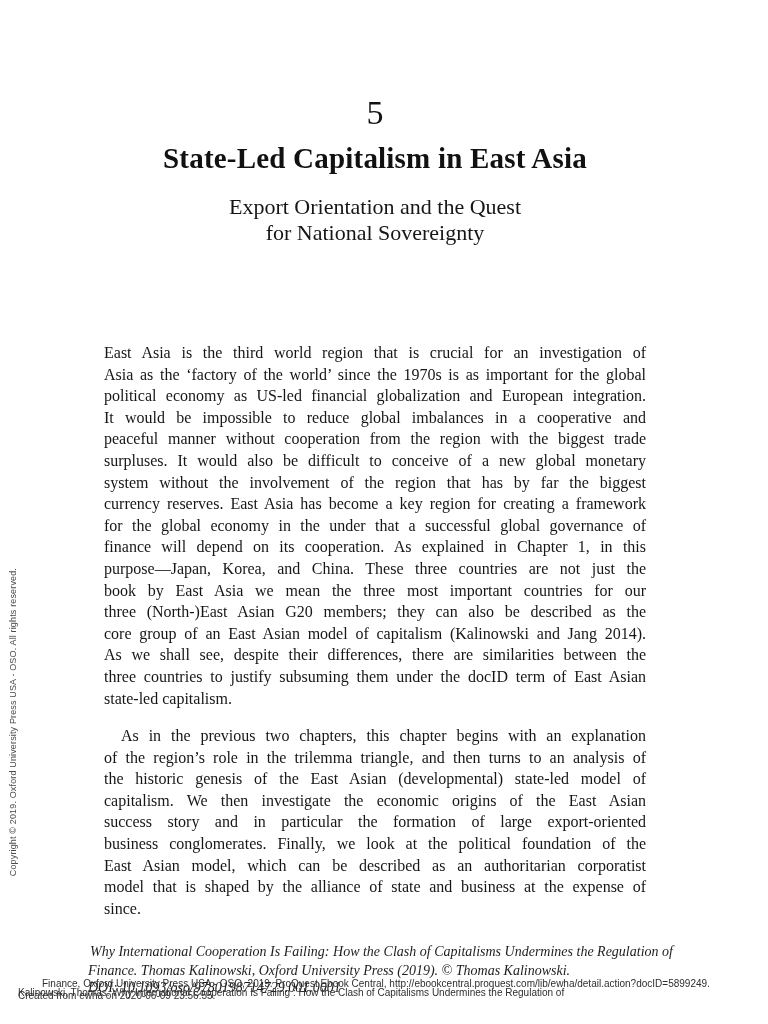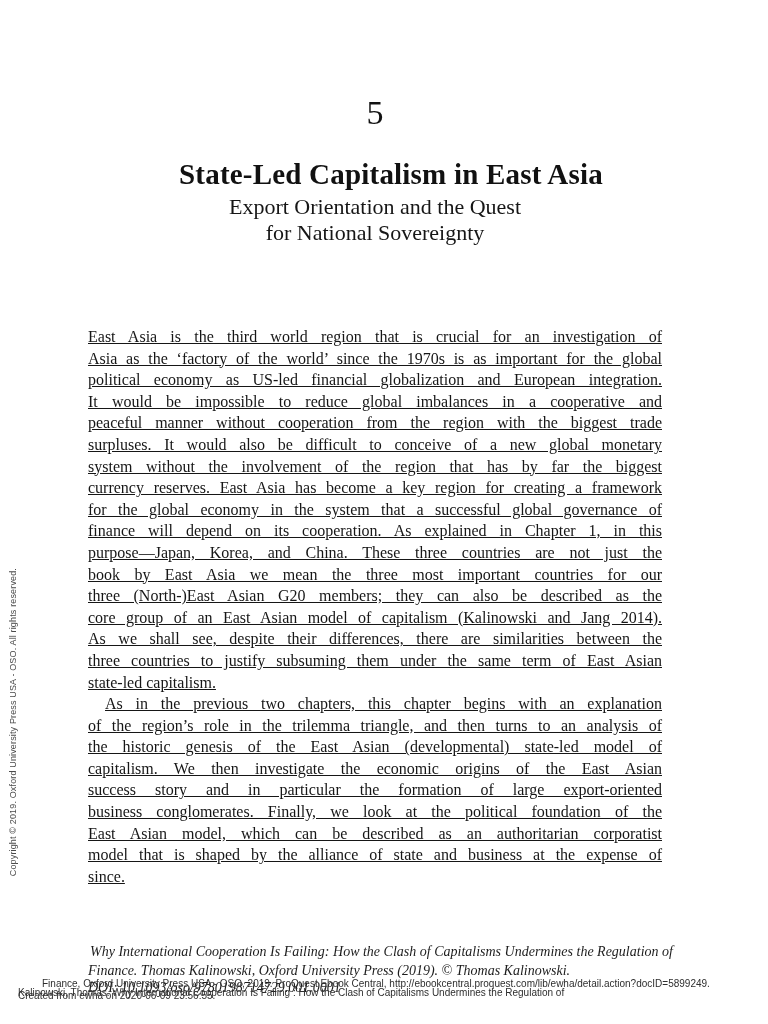--- a/index.html
+++ b/index.html
@@ -27,21 +27,21 @@
   .subtitle {
     position: absolute; top: 194px; left: 88px; width: 574px;
     text-align: center; font-size: 22px; line-height: 26px; color: #161616;
   }
 
   
   .body-text {
     position: absolute; top: 326px; left: 88px; width: 574px;
     font-size: 16px; line-height: 21.6px; color: #161616;
   }
-  .para { margin: 0; text-decoration: underline; }
+  .para { margin: 16px; }
   .para-line { text-align: justify; text-align-last: justify; }
   .para-line:last-child { text-align-last: left; }
   #paragraph-2 .para-line:first-child { text-indent: 17px; }
 
   
   .vcopy {
     position: absolute; left: 8px; top: 562px; width: 16px; height: 340px;
   }
   .vcopy span {
     display: inline-block; white-space: nowrap;
@@ -70,45 +70,45 @@
   .stamp-2 { left: 42px; top: 978px; text-align: center; }
   .stamp-3 { left: 18px; top: 990px; }
 </style>
 </head>
 <body>
 
 <div class="page">
 
   <div class="chapter-number">5</div>
 
-  <h1 class="page-title" style="margin:16px;">State-Led Capitalism in East Asia</h1>
+  <h1 class="page-title" style="margin:0;">State-Led Capitalism in East Asia</h1>
 
   <div class="subtitle">
       <div>Export Orientation and the Quest</div>
       <div>for National Sovereignty</div>
     </div>
 
   <div class="body-text">
     <div class="para" id="paragraph-1">
         <div class="para-line">East Asia is the third world region that is crucial for an investigation of</div>
         <div class="para-line">Asia as the ‘factory of the world’ since the 1970s is as important for the global</div>
         <div class="para-line">political economy as US-led financial globalization and European integration.</div>
         <div class="para-line">It would be impossible to reduce global imbalances in a cooperative and</div>
         <div class="para-line">peaceful manner without cooperation from the region with the biggest trade</div>
         <div class="para-line">surpluses. It would also be difficult to conceive of a new global monetary</div>
         <div class="para-line">system without the involvement of the region that has by far the biggest</div>
         <div class="para-line">currency reserves. East Asia has become a key region for creating a framework</div>
-        <div class="para-line">for the global economy in the system that a successful global governance of</div>
+        <div class="para-line">for the global economy in the under that a successful global governance of</div>
         <div class="para-line">finance will depend on its cooperation. As explained in Chapter 1, in this</div>
         <div class="para-line">purpose—Japan, Korea, and China. These three countries are not just the</div>
         <div class="para-line">book by East Asia we mean the three most important countries for our</div>
         <div class="para-line">three (North-)East Asian G20 members; they can also be described as the</div>
         <div class="para-line">core group of an East Asian model of capitalism (Kalinowski and Jang 2014).</div>
         <div class="para-line">As we shall see, despite their differences, there are similarities between the</div>
-        <div class="para-line">three countries to justify subsuming them under the same term of East Asian</div>
+        <div class="para-line">three countries to justify subsuming them under the docID term of East Asian</div>
         <div class="para-line">state-led capitalism.</div>
       </div>
     <div class="para" id="paragraph-2">
         <div class="para-line">As in the previous two chapters, this chapter begins with an explanation</div>
         <div class="para-line">of the region’s role in the trilemma triangle, and then turns to an analysis of</div>
         <div class="para-line">the historic genesis of the East Asian (developmental) state-led model of</div>
         <div class="para-line">capitalism. We then investigate the economic origins of the East Asian</div>
         <div class="para-line">success story and in particular the formation of large export-oriented</div>
         <div class="para-line">business conglomerates. Finally, we look at the political foundation of the</div>
         <div class="para-line">East Asian model, which can be described as an authoritarian corporatist</div>

